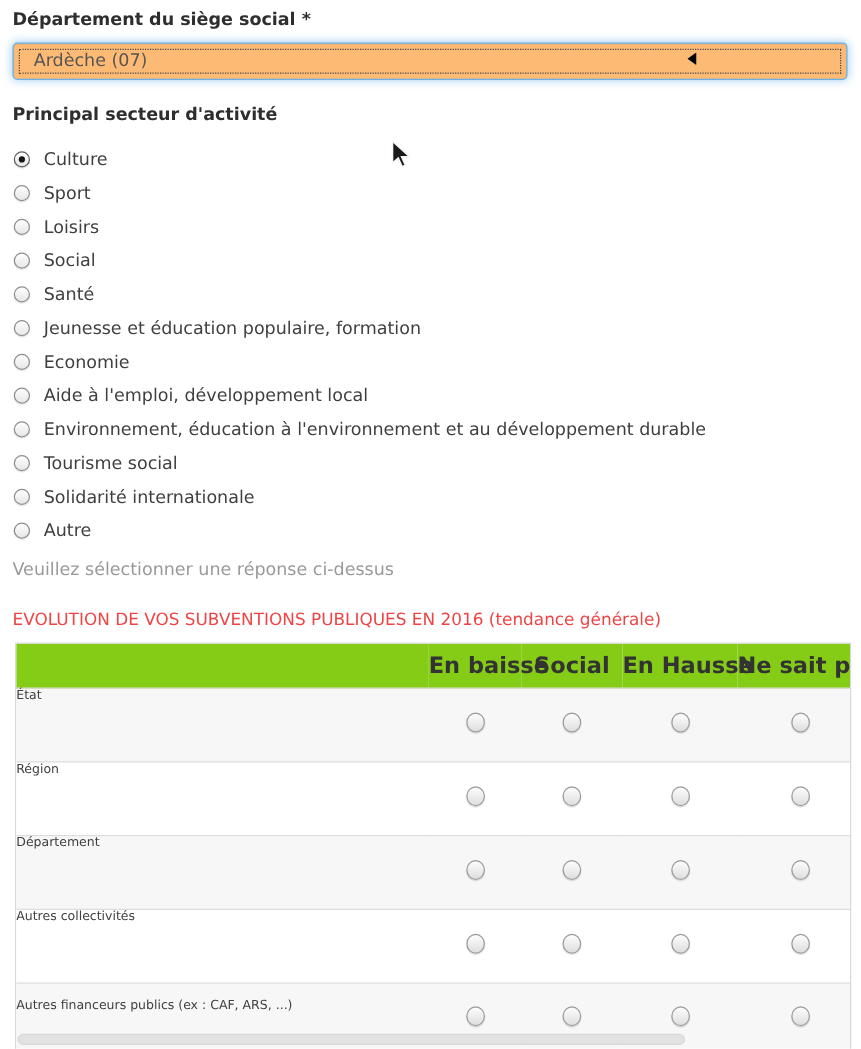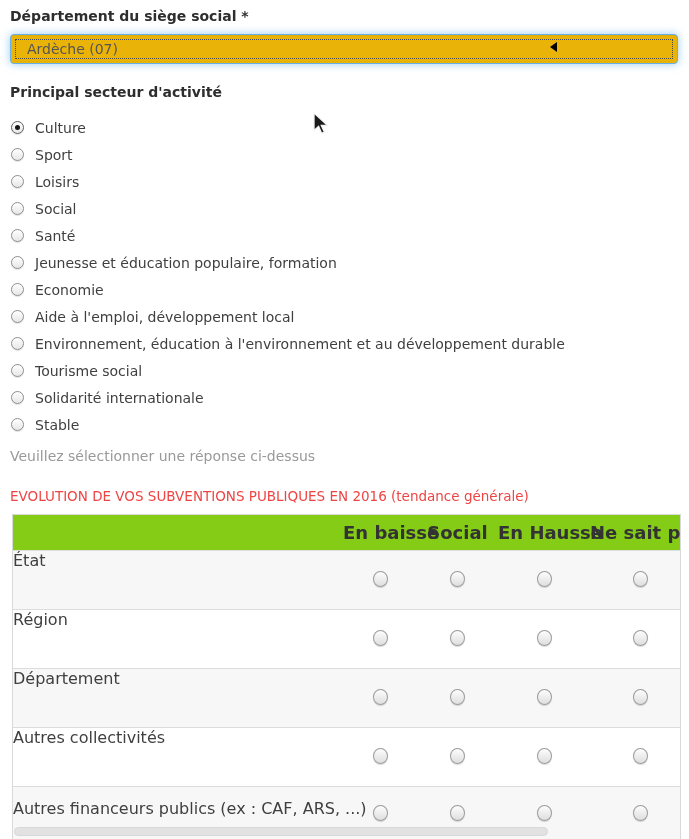--- a/index.html
+++ b/index.html
@@ -20,21 +20,21 @@
     margin: 0 0 0 0;
     line-height: 17px;
   }
 
   
   .select-box {
     position: relative;
     margin-top: 9px;
     width: 666px;
     height: 28px;
-    background: #eab308;
+    background: #fdba74;
     border: 1px solid #66afe9;
     border-radius: 4px;
     box-shadow: 0 0 8px rgba(102,175,233,0.65), inset 0 1px 1px rgba(0,0,0,0.05);
   }
   .select-ring {
     position: absolute;
     left: 4px; right: 4px; top: 4px; bottom: 4px;
     border: 1px dotted #4a4a4a;
     pointer-events: none;
   }
@@ -116,21 +116,21 @@
   }
   table.matrix th.c4 { padding-right: 52px; }
 
   table.matrix tbody tr { border-top: 1px solid #dddddd; }
   table.matrix tbody tr:nth-child(odd) td { background: #f7f7f7; }
   table.matrix tbody tr:nth-child(even) td { background: #ffffff; }
   table.matrix td { padding: 0; }
   td.row-label {
     vertical-align: top;
     padding: 11px 8px 0 9px;
-    font-size: 16px;
+    font-size: 10px;
     color: #3f3f3f;
     white-space: nowrap;
   }
   tr.body-row { height: 59px; }
   tr.body-row.last { height: 52px; }
   td.radio-cell { text-align: center; vertical-align: middle; }
   td.radio-cell.c4 { padding-right: 60px; }
   tr.body-row.last td.radio-cell { vertical-align: top; padding-top: 18px; }
   tr.body-row.last td.row-label { padding-top: 12px; }
 
@@ -225,21 +225,21 @@
     <div class="option-row">
       <span class="radio"></span>
       <span class="option-label">Tourisme social</span>
     </div>
     <div class="option-row">
       <span class="radio"></span>
       <span class="option-label">Solidarité internationale</span>
     </div>
     <div class="option-row">
       <span class="radio"></span>
-      <span class="option-label">Stable</span>
+      <span class="option-label">Autre</span>
     </div>
   </div>
 
   <div class="hint">Veuillez sélectionner une réponse ci-dessus</div>
 
   <div class="table-title">EVOLUTION DE VOS SUBVENTIONS PUBLIQUES EN 2016 (tendance générale)</div>
 
   <div class="table-wrap">
     <table class="matrix">
       <colgroup>

